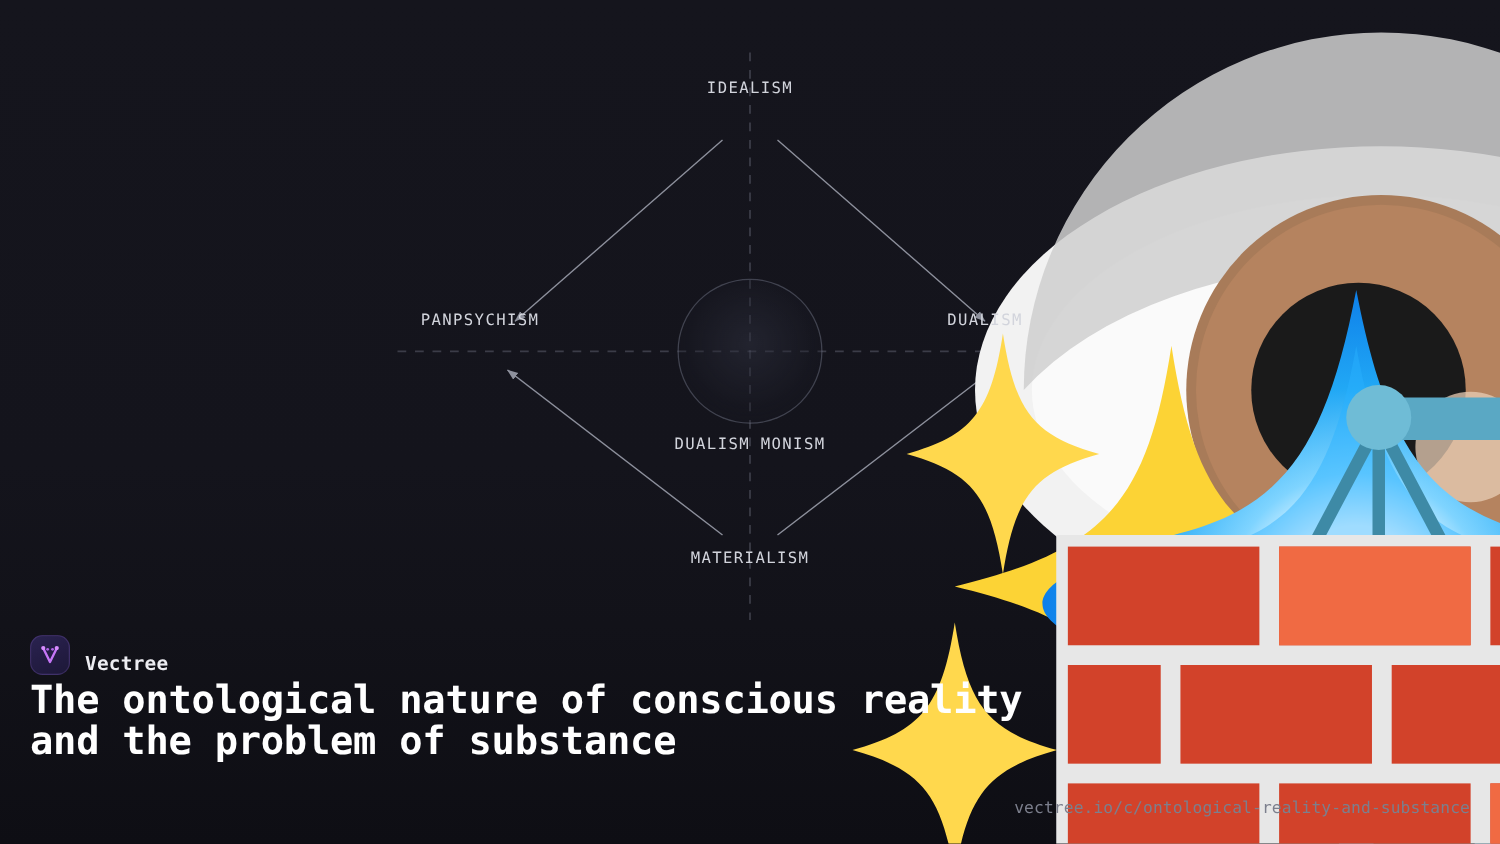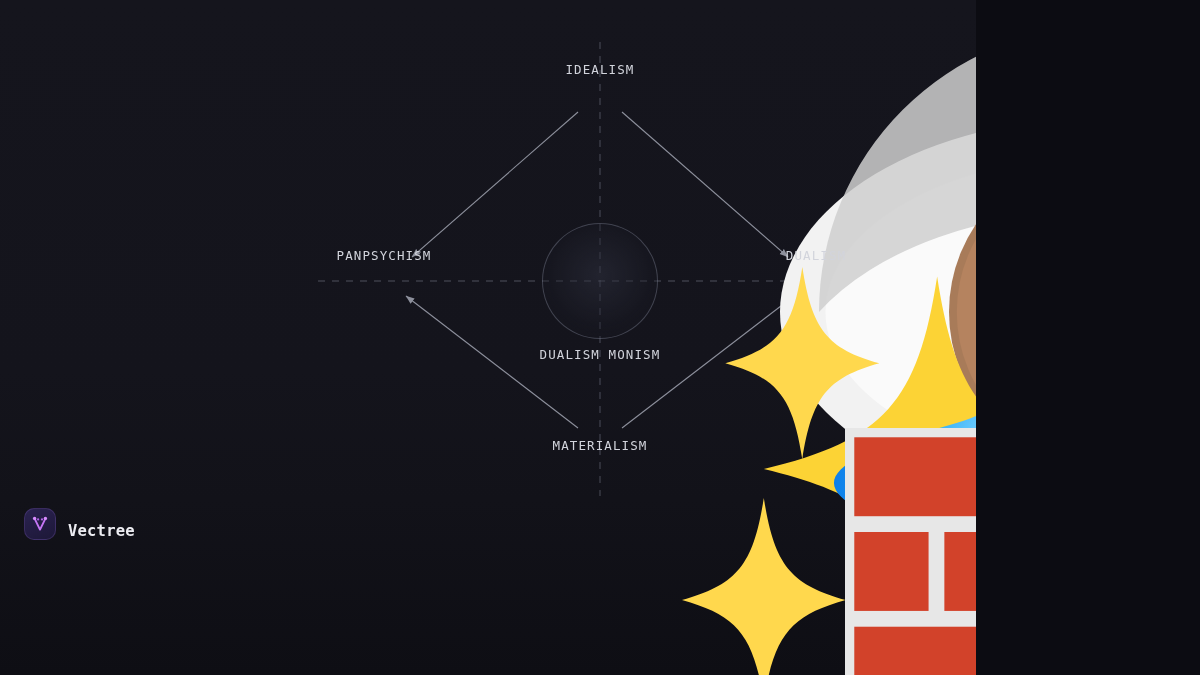--- a/index.html
+++ b/index.html
@@ -2,21 +2,21 @@
 <html><head>
 <meta charset="utf-8">
 <style>
   html, body {
     margin: 0;
     padding: 0;
     background: #0c0c12;
   }
   .canvas {
     position: relative;
-    width: 976px;
+    width: 1200px;
     height: 675px;
     background: linear-gradient(180deg, #15151d 0%, #14141c 55%, #121219 74%, #0e0e14 100%);
     overflow: hidden;
     font-family: "DejaVu Sans Mono", "Liberation Mono", monospace;
   }
 
   
   .graph {
     position: absolute;
     left: 0; top: 0;
@@ -206,21 +206,21 @@
                      C5 33 1 31 1 29
                      C1 27 5 25 14 22.5
                      C23 20 26.5 14 29 1 z" fill="url(#dgrad)"></path>
             <path d="M29 6 C31 17 34 22 41.5 24 C38 26.5 35 29 29 29 C23 29 20 26.5 16.5 24 C24 22 27 17 29 6 z" fill="#2bb2ff" opacity="0.45"></path>
           </svg>
         </span>
       </div>
       <span class="label">DUALISM MONISM</span>
     </div>
 
-    <div class="node node-outer" style="left:816px; top:238px;">
+    <div class="node node-outer" style="left:788px; top:238px;">
       <span class="glyph">
         <svg class="emoji-svg" width="60" height="52" viewBox="0 0 60 52" style="margin:0 auto;">
           <g stroke="#3e8aa6" stroke-width="1" fill="none">
             <line x1="11" y1="10" x2="11" y2="24"></line>
             <line x1="49" y1="10" x2="49" y2="24"></line>
             <line x1="11" y1="10" x2="2" y2="27"></line>
             <line x1="11" y1="10" x2="20" y2="27"></line>
             <line x1="49" y1="10" x2="40" y2="27"></line>
             <line x1="49" y1="10" x2="58" y2="27"></line>
           </g>
@@ -283,17 +283,19 @@
           <path d="M4.6 4.6 L10 15.6 L15.4 4.6" stroke="#c576f6" stroke-width="1.9" fill="none" stroke-linecap="round" stroke-linejoin="round"></path>
           <circle cx="4.6" cy="4.4" r="1.7" fill="#d88cff"></circle>
           <circle cx="15.4" cy="4.4" r="1.7" fill="#d88cff"></circle>
           <circle cx="8.1" cy="5.4" r="1.1" fill="#b063e8"></circle>
           <circle cx="12.0" cy="5.4" r="1.1" fill="#b063e8"></circle>
         </svg>
       </div>
       <span class="brand-name">Vectree</span>
     </div>
 
-
+    <div class="headline">The ontological nature of conscious reality and the problem of substance</div>
+
+    <div class="url">vectree.io/c/ontological-reality-and-substance</div>
 
   </div>
 
 </div>
 
 </body></html>

